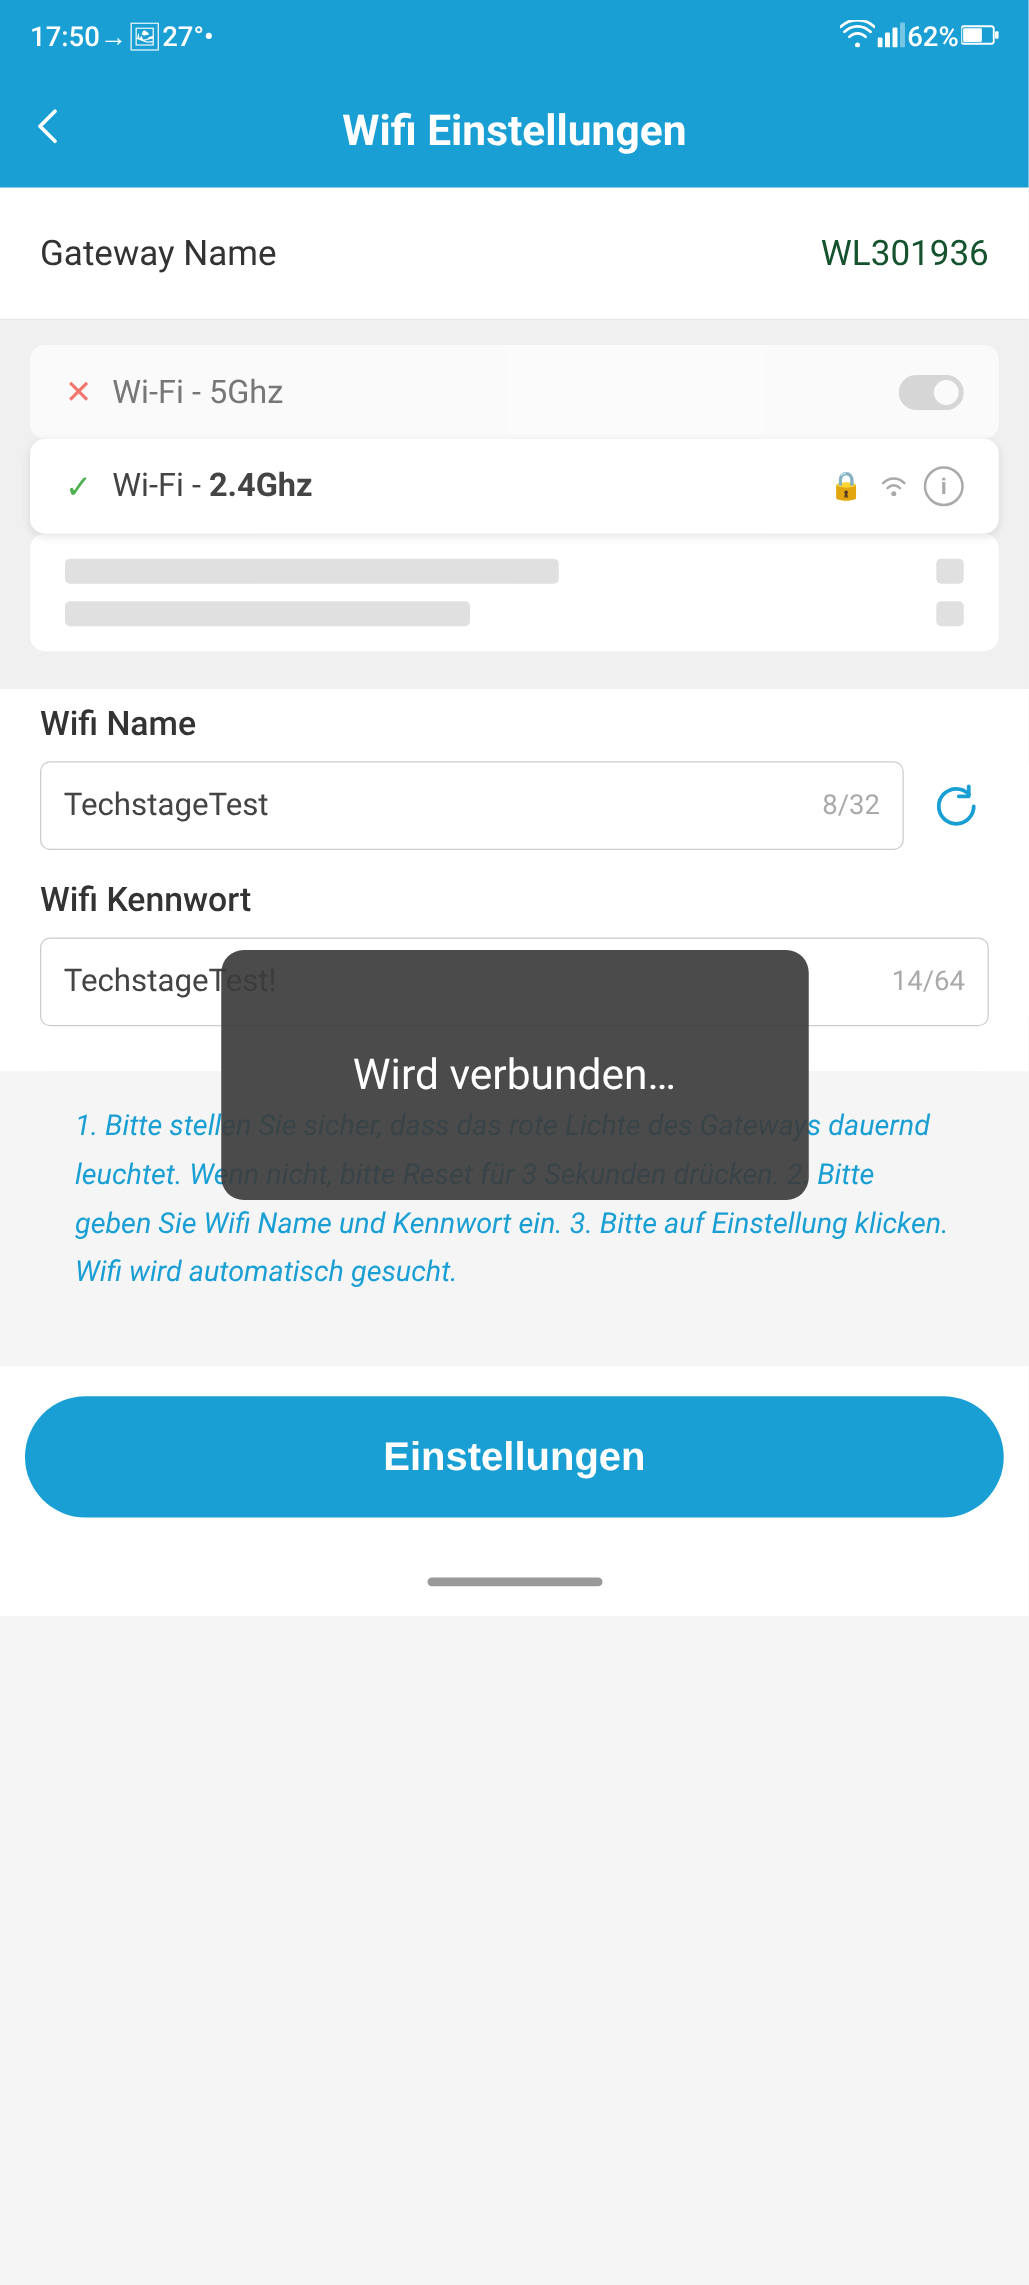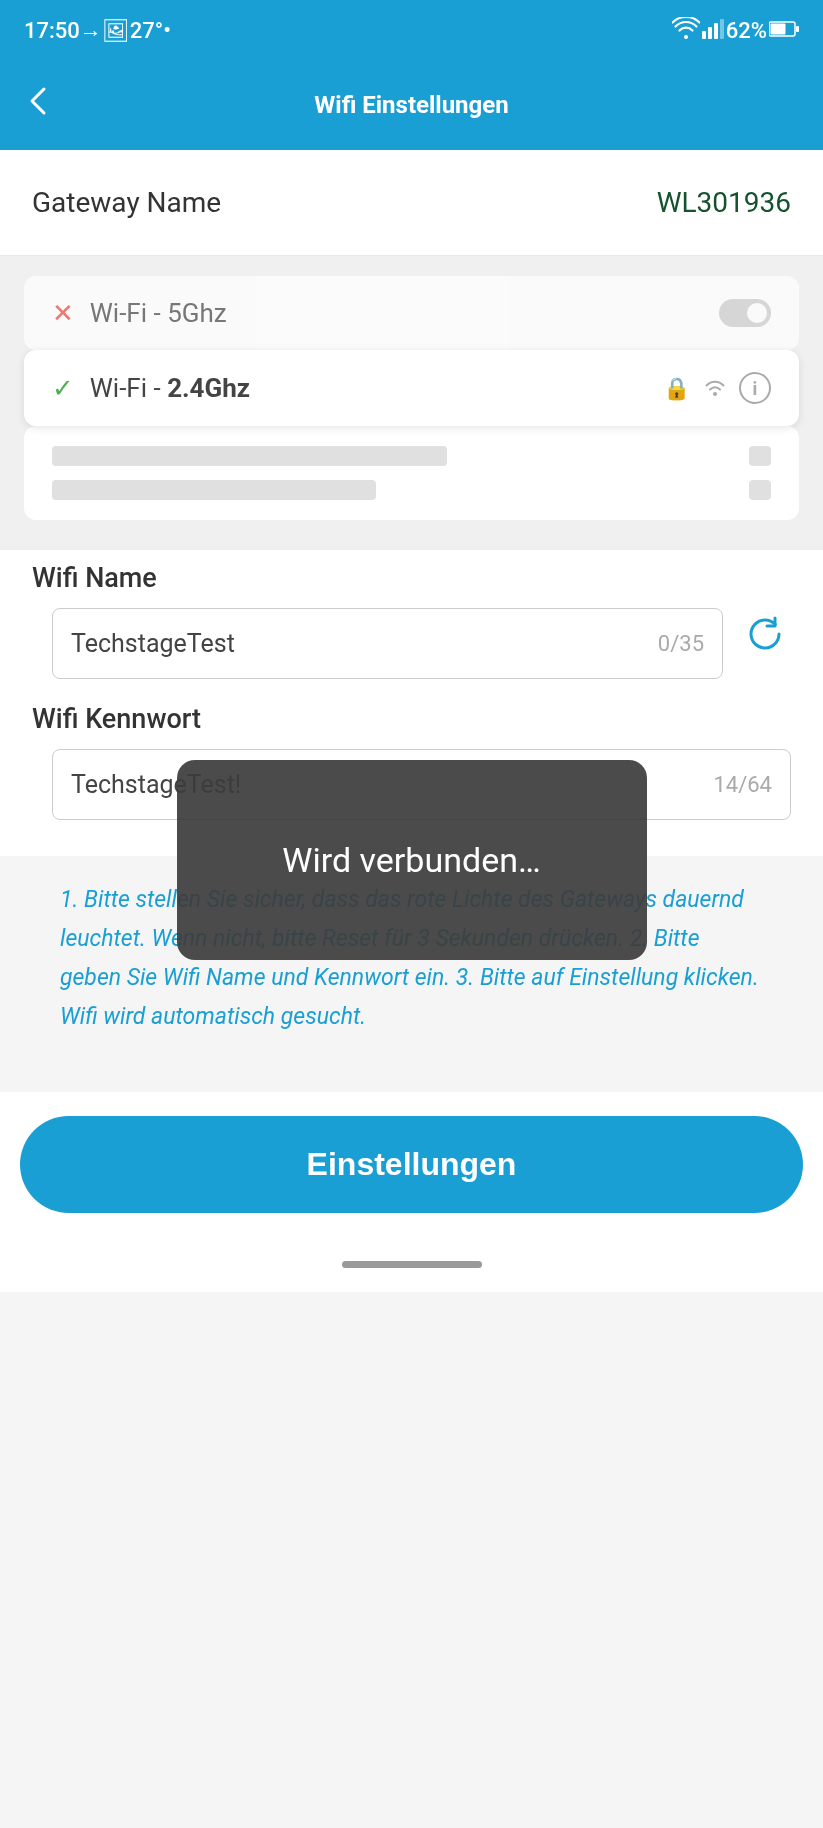--- a/index.html
+++ b/index.html
@@ -40,21 +40,21 @@
     }
     .header-back {
       position: absolute;
       left: 24px;
       color: white;
       font-size: 36px;
       cursor: pointer;
     }
     .header-title {
       color: white;
-      font-size: 24px;
+      font-size: 34px;
       font-weight: bold;
       text-align: center;
     }
 
     
     .gateway-row {
       display: flex;
       align-items: center;
       justify-content: space-between;
       padding: 36px 32px;
@@ -163,24 +163,23 @@
       padding: 12px 32px;
     }
     .form-label {
       font-size: 27px;
       color: #333;
       font-weight: 500;
       margin-bottom: 14px;
     }
     .form-row {
       display: flex;
-      align-items: flex-start;
+      align-items: center;
       gap: 16px;
       margin-bottom: 24px;
-      margin-left: 20px;
     }
     .form-input {
       flex: 1;
       border: 1.5px solid #ccc;
       border-radius: 8px;
       padding: 20px 18px;
       font-size: 25px;
       color: #444;
       position: relative;
     }
@@ -386,21 +385,21 @@
 </div>
 
 <div class="form-section">
 
   <div>
     <div class="form-label">Wifi Name</div>
     <div class="form-row">
       <div class="form-input">
         <div class="form-input-inner">
           <span class="form-input-text">TechstageTest</span>
-          <span class="form-input-counter">0/35</span>
+          <span class="form-input-counter">8/32</span>
         </div>
       </div>
       <div class="refresh-icon">
         <svg width="42" height="42" viewBox="0 0 42 42" fill="none">
           <path d="M35 21c0 7.7-6.3 14-14 14S7 28.7 7 21 13.3 7 21 7c4 0 7.6 1.7 10.2 4.4" stroke="#1a9fd4" stroke-width="3" fill="none" stroke-linecap="round"></path>
           <path d="M31 5v8h-8" stroke="#1a9fd4" stroke-width="3" fill="none" stroke-linecap="round" stroke-linejoin="round"></path>
         </svg>
       </div>
     </div>
   </div>

